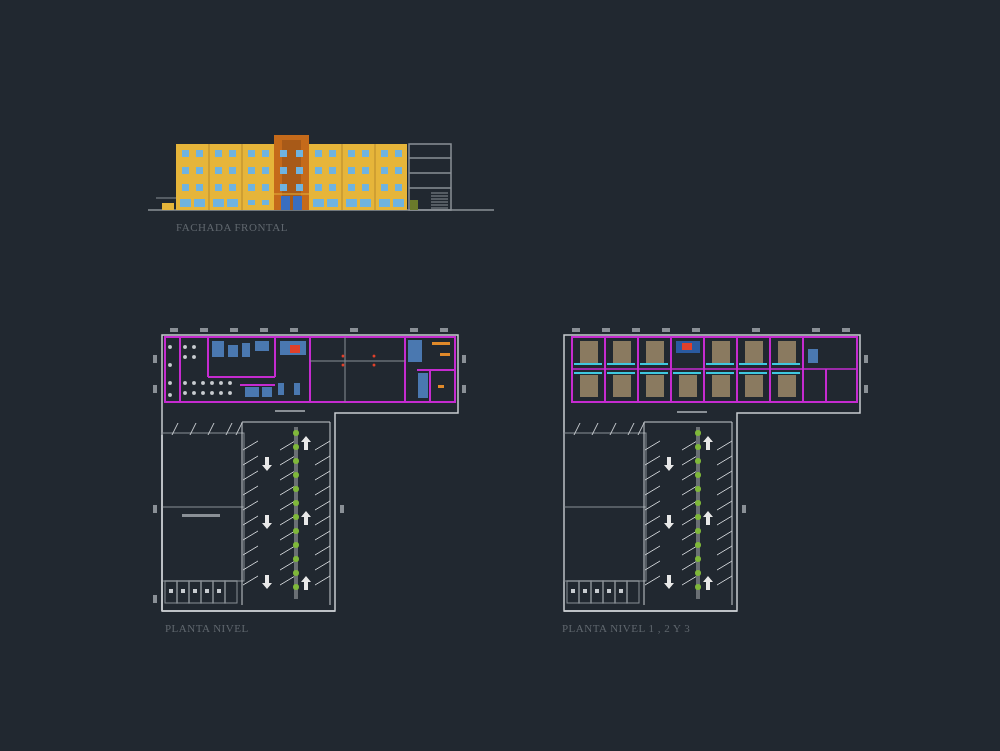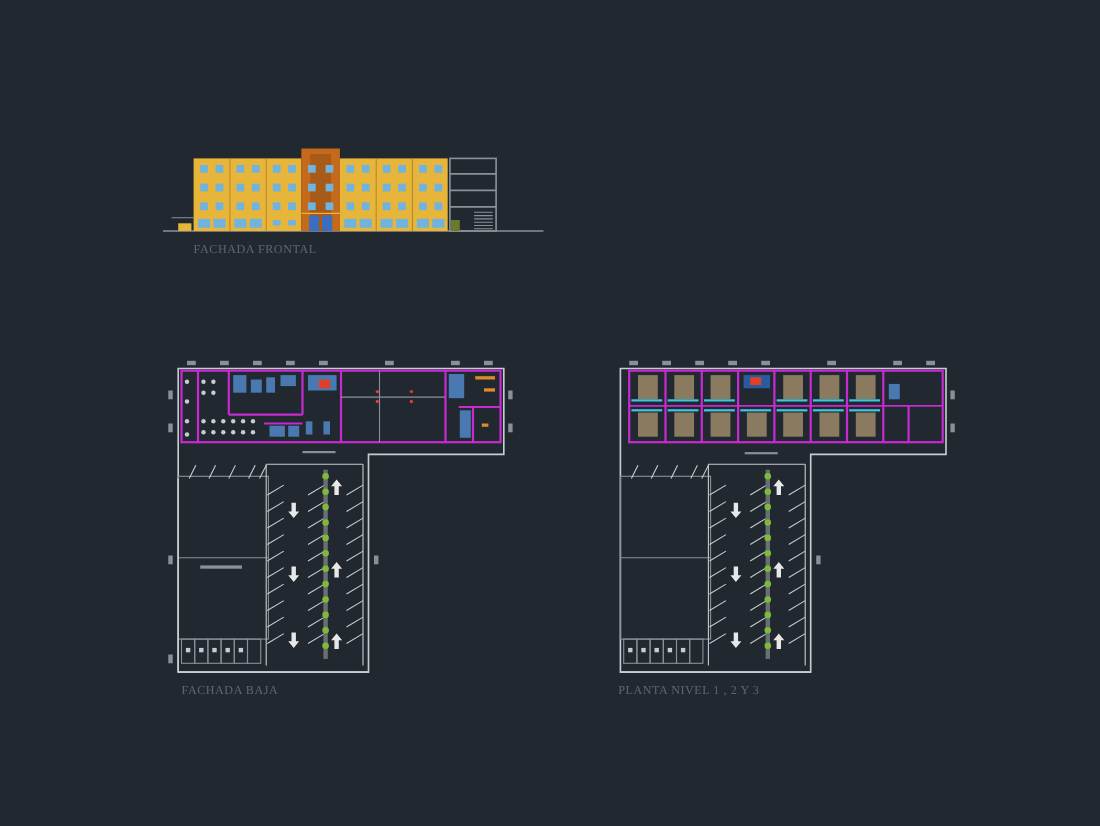--- a/index.html
+++ b/index.html
@@ -282,21 +282,21 @@
       <path d="M115 132 h4 v8 h3 l-5 6 l-5 -6 h3 z"></path>
       <path d="M115 190 h4 v8 h3 l-5 6 l-5 -6 h3 z"></path>
       <path d="M115 250 h4 v8 h3 l-5 6 l-5 -6 h3 z"></path>
       <path d="M154 125 h4 v-8 h3 l-5 -6 l-5 6 h3 z"></path>
       <path d="M154 200 h4 v-8 h3 l-5 -6 l-5 6 h3 z"></path>
       <path d="M154 265 h4 v-8 h3 l-5 -6 l-5 6 h3 z"></path>
     </g>
     <line x1="12" y1="286" x2="185" y2="286" stroke="#c8ccd0" stroke-width="1.5"></line>
   </svg>
 </div>
-<div class="label" style="left:165px;top:622px;">FACHADA BAJA</div>
+<div class="label" style="left:165px;top:622px;">PLANTA NIVEL</div>
 
 <div class="abs" style="left:552px;top:325px;width:320px;height:290px;">
   <svg width="320" height="290" viewBox="0 0 320 290">
     <path d="M12 10 H308 V88 H185 V286 H12 Z" fill="none" stroke="#c8ccd0" stroke-width="1.5"></path>
     <g fill="#8a9096">
       <rect x="20" y="3" width="8" height="4"></rect>
         <rect x="50" y="3" width="8" height="4"></rect>
         <rect x="80" y="3" width="8" height="4"></rect>
       <rect x="110" y="3" width="8" height="4"></rect>
         <rect x="140" y="3" width="8" height="4"></rect>

